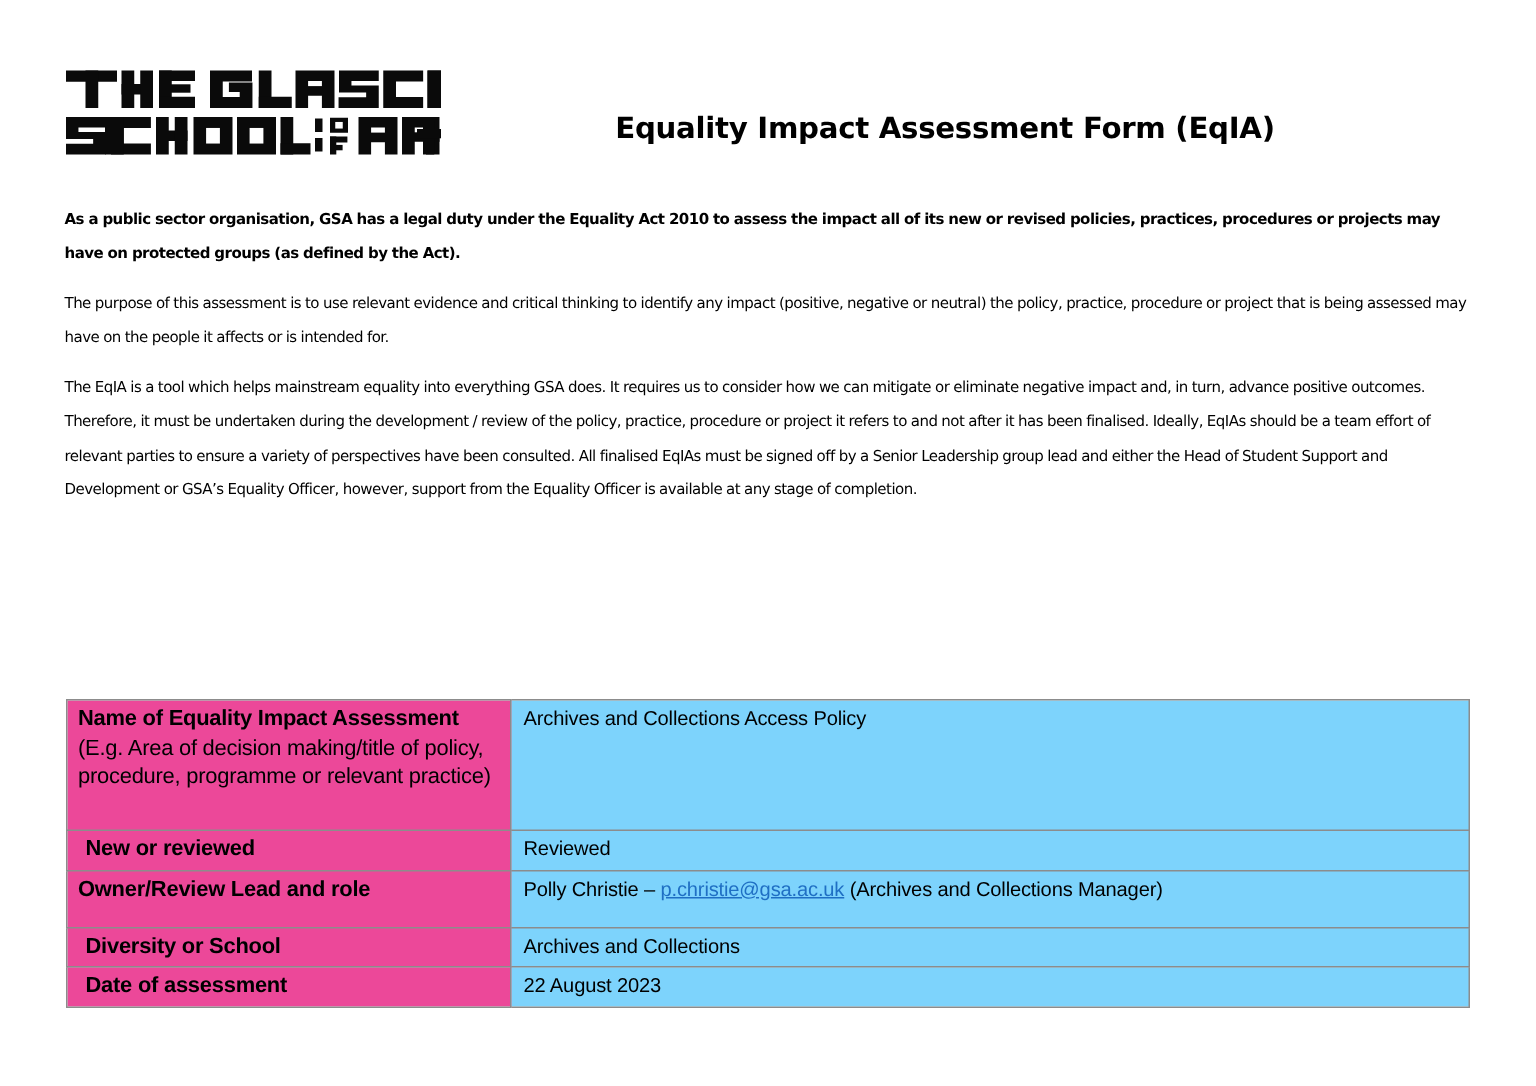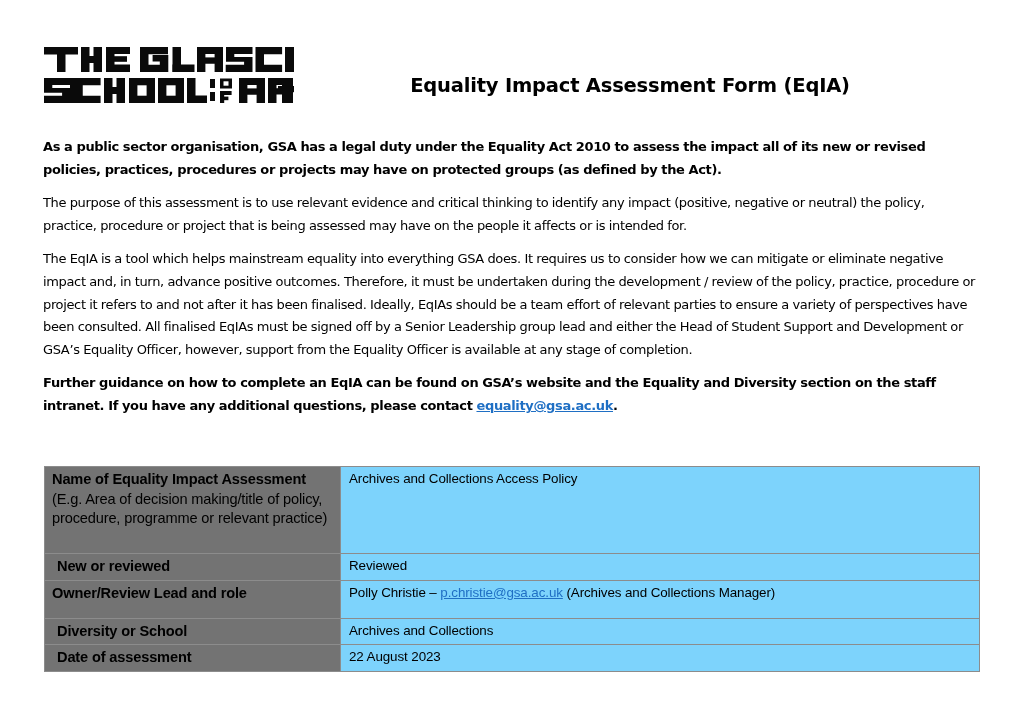--- a/index.html
+++ b/index.html
@@ -59,21 +59,21 @@
   
   .content {
     position: absolute;
     left: 43px;
     top: 136px;
     width: 938px;
   }
 
   .para {
     font-family: "DejaVu Sans", sans-serif;
-    font-size: 13px;
+    font-size: 10px;
     line-height: 22.6px;
     color: #000000;
     margin: 0 0 11px 0;
     text-align: left;
     letter-spacing: -0.35px;
     word-spacing: -0.2px;
   }
   .para.bold { font-weight: bold; }
   .para.spaced { margin-bottom: 12px; }
 
@@ -93,21 +93,21 @@
     border-collapse: collapse;
     table-layout: fixed;
   }
   .eqia-table td {
     border: 1px solid #8c8c8c;
     vertical-align: top;
     padding: 3px 5px 3px 7px;
   }
   .eqia-table td.label {
     width: 283px;
-    background: #737373;
+    background: #ec4899;
     font-family: "Liberation Sans", sans-serif;
     font-size: 14.6px;
     line-height: 19.6px;
     font-weight: bold;
     color: #000000;
     letter-spacing: -0.15px;
   }
   .eqia-table td.label .sub {
     font-weight: normal;
     display: block;
@@ -203,21 +203,20 @@
   </div>
 
   <div class="content">
 
     <p class="para bold">As a public sector organisation, GSA has a legal duty under the Equality Act 2010 to assess the impact all of its new or revised policies, practices, procedures or projects may have on protected groups (as defined by the Act).</p>
 
     <p class="para">The purpose of this assessment is to use relevant evidence and critical thinking to identify any impact (positive, negative or neutral) the policy, practice, procedure or project that is being assessed may have on the people it affects or is intended for.</p>
 
     <p class="para">The EqIA is a tool which helps mainstream equality into everything GSA does. It requires us to consider how we can mitigate or eliminate negative impact and, in turn, advance positive outcomes. Therefore, it must be undertaken during the development / review of the policy, practice, procedure or project it refers to and not after it has been finalised. Ideally, EqIAs should be a team effort of relevant parties to ensure a variety of perspectives have been consulted. All finalised EqIAs must be signed off by a Senior Leadership group lead and either the Head of Student Support and Development or GSA’s Equality Officer, however, support from the Equality Officer is available at any stage of completion.</p>
 
-    <p class="para bold spaced"><span>Further guidance on how to complete an EqIA can be found on GSA’s website and the Equality and Diversity section on the staff intranet. If you have any additional questions, please contact </span><a class="link" href="#">equality@gsa.ac.uk</a><span>.</span></p>
   </div>
 
   <table class="eqia-table">
     <tbody>
       <tr class="row-tall">
         <td class="label"><span>Name of Equality Impact Assessment</span><span class="sub">(E.g. Area of decision making/title of policy, procedure, programme or relevant practice)</span></td>
         <td class="value">Archives and Collections Access Policy</td>
       </tr>
 
       <tr class="row-short">

